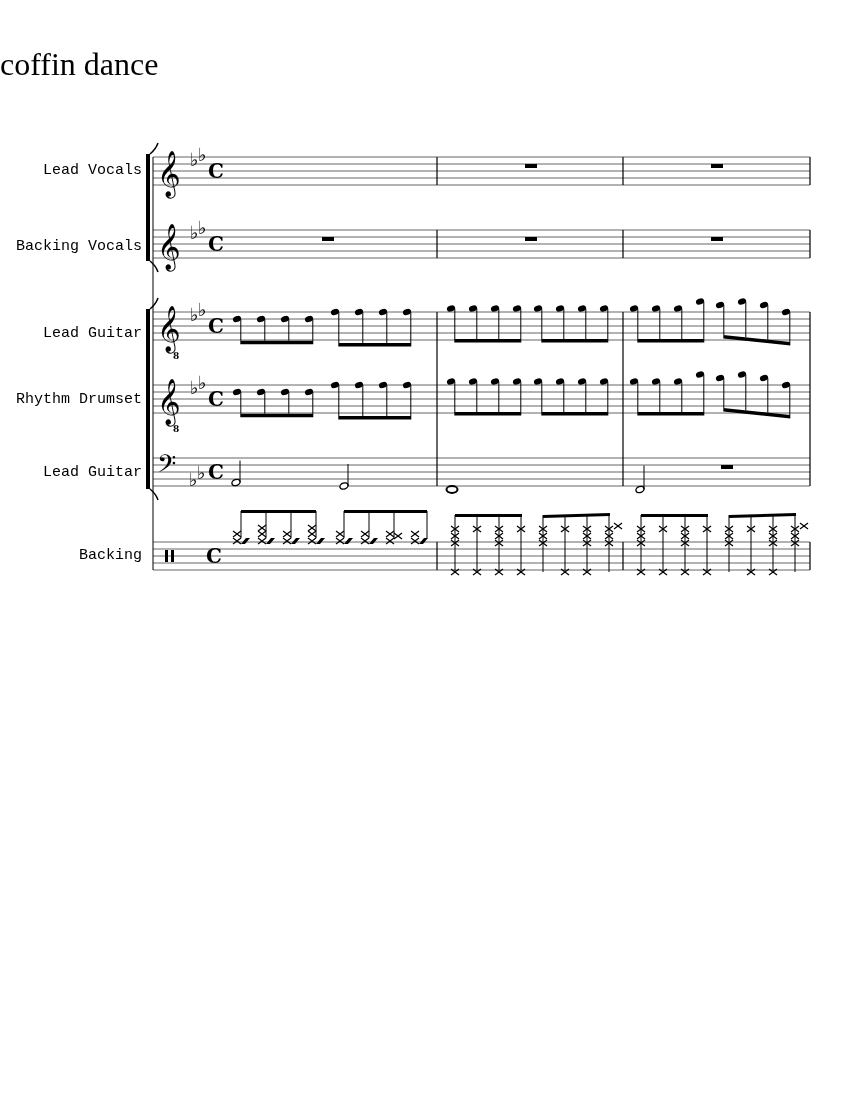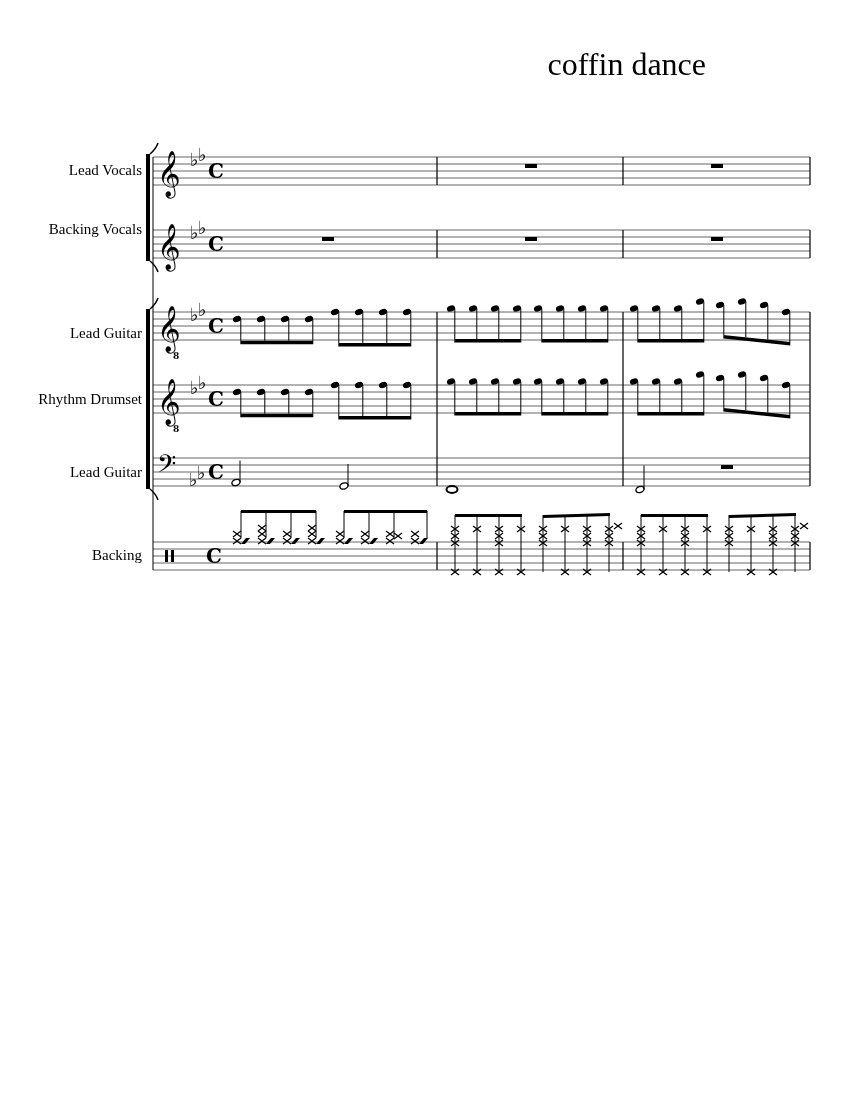--- a/index.html
+++ b/index.html
@@ -1,27 +1,27 @@
 <!DOCTYPE html>
 <html><head>
 <meta charset="utf-8">
 <style>
   html, body { margin:0; padding:0; background:#ffffff; }
   body { width:850px; height:1100px; position:relative; overflow:hidden; font-family:"Liberation Serif", "DejaVu Serif", serif; color:#000; }
-  .title { position:absolute; left:0; width:706px; top:46px; text-align:right; font-size:32px; font-family:"Liberation Serif", serif; }
-  .label { position:absolute; right:708px; font-size:15px; font-family:Liberation Serif, serif; white-space:nowrap; }
+  .title { position:absolute; left:0; width:706px; top:46px; text-align:left; font-size:32px; font-family:"Liberation Serif", serif; }
+  .label { position:absolute; right:708px; font-size:15px; font-family:Liberation Mono, monospace; white-space:nowrap; }
   svg#score { position:absolute; left:0; top:0; }
 </style>
 </head>
 <body>
 
 <div class="title">coffin dance</div>
 
 <div class="label" style="top:162px">Lead Vocals</div>
-<div class="label" style="top:221px">Backing Vocals</div>
+<div class="label" style="top:238px">Backing Vocals</div>
 <div class="label" style="top:325px">Lead Guitar</div>
 <div class="label" style="top:391px">Rhythm Drumset</div>
 <div class="label" style="top:464px">Lead Guitar</div>
 <div class="label" style="top:547px">Backing</div>
 
 <svg id="score" width="850" height="1100">
     <line x1="153" y1="157" x2="810" y2="157" stroke="#555" stroke-width="0.9"></line>
     <line x1="153" y1="164" x2="810" y2="164" stroke="#555" stroke-width="0.9"></line>
     <line x1="153" y1="171" x2="810" y2="171" stroke="#555" stroke-width="0.9"></line>
     <line x1="153" y1="178" x2="810" y2="178" stroke="#555" stroke-width="0.9"></line>

